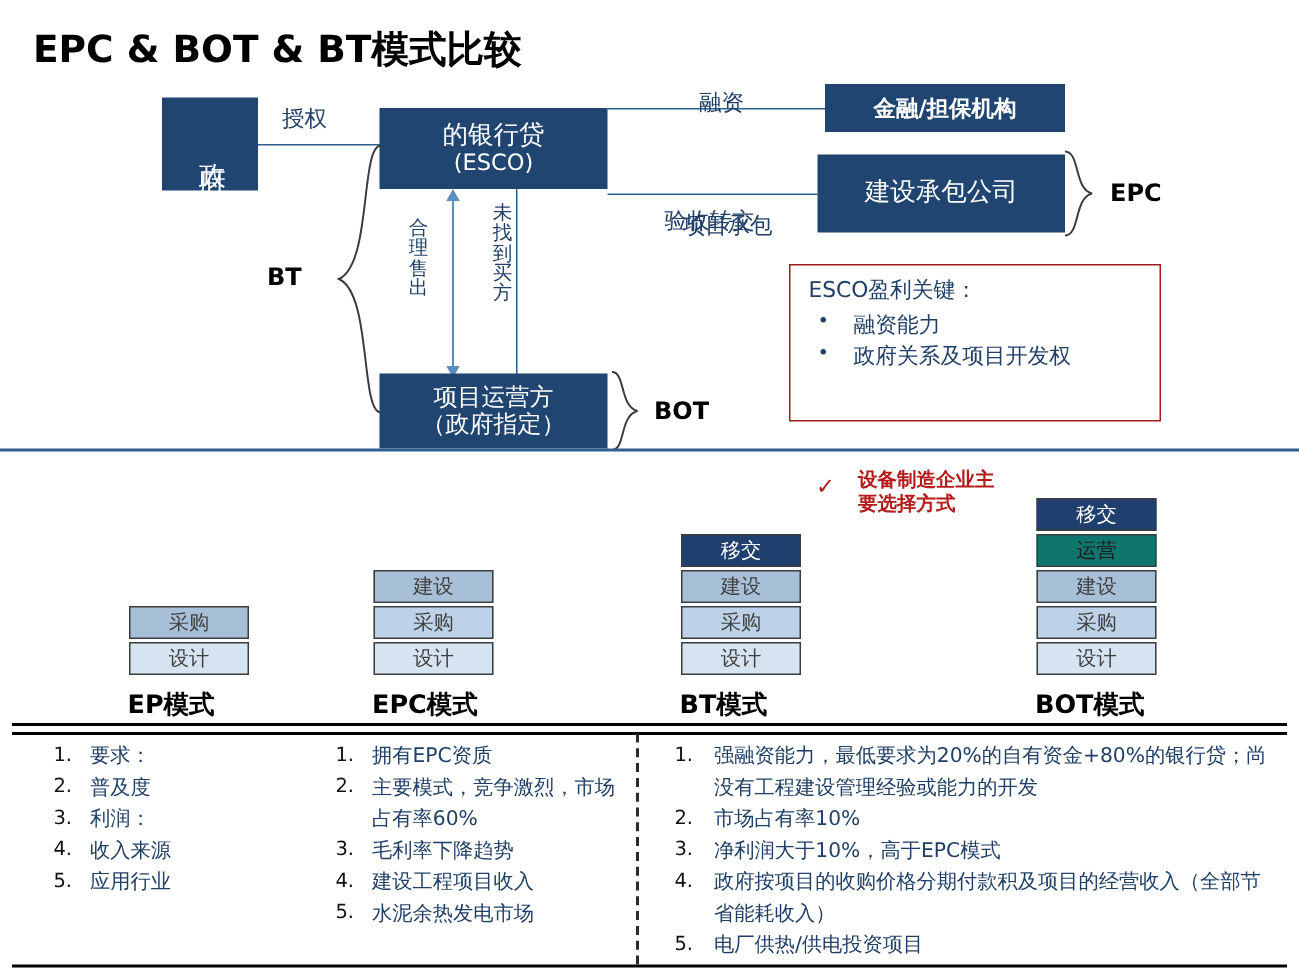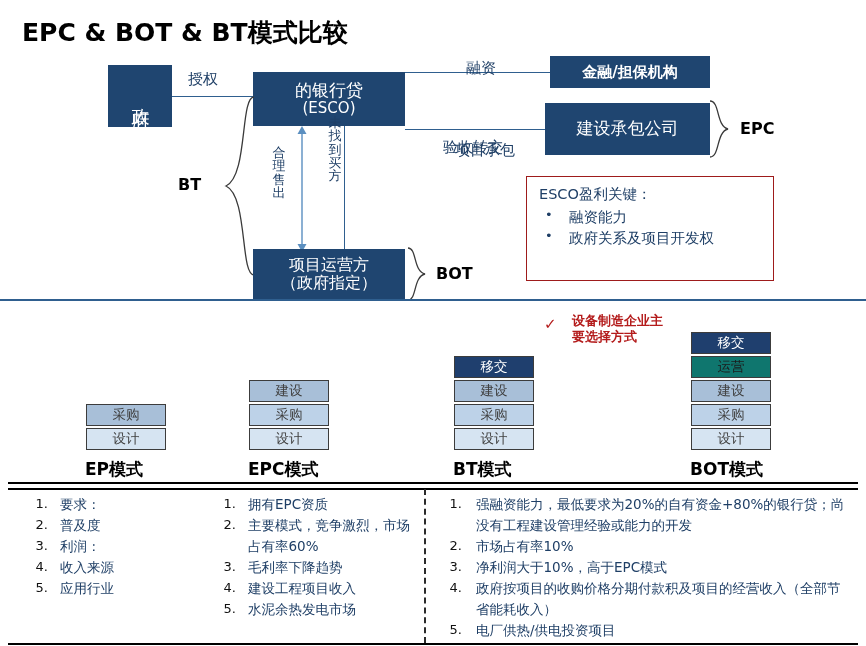--- a/index.html
+++ b/index.html
@@ -142,21 +142,21 @@
   <div class="abs bold-tag" style="left:740px;top:119px;">EPC</div>
 
   <svg class="abs" style="left:296px;top:126px;width:12px;height:126px;" viewBox="0 0 12 126">
     <line x1="6" y1="6" x2="6" y2="120" stroke="#5b8fc0" stroke-width="1.4"></line>
     <path d="M6 0 L1.5 8 L10.5 8 Z" fill="#5b8fc0"></path>
     <path d="M6 126 L1.5 118 L10.5 118 Z" fill="#5b8fc0"></path>
   </svg>
   <div class="abs vcap" style="left:272px;top:146px;">合理售出</div>
 
   <div class="abs vline" style="left:344px;top:126px;height:126px;"></div>
-  <div class="abs vcap" style="left:328px;top:116px;">未找到买方</div>
+  <div class="abs vcap" style="left:328px;top:136px;">未找到买方</div>
 
   <svg class="abs" style="left:222px;top:96px;width:34px;height:180px;" viewBox="0 0 34 180">
     <path d="M32 1 C18 1 26 80 4 90 C26 100 18 179 32 179" fill="none" stroke="#3a3a3a" stroke-width="1.3"></path>
   </svg>
   <div class="abs bold-tag" style="left:178px;top:175px;">BT</div>
 
   <div class="abs navybox" style="left:253px;top:249px;width:152px;height:50px;flex-direction:column;font-size:16px;">
     <span>项目运营方</span>
     <span>（政府指定）</span>
   </div>

